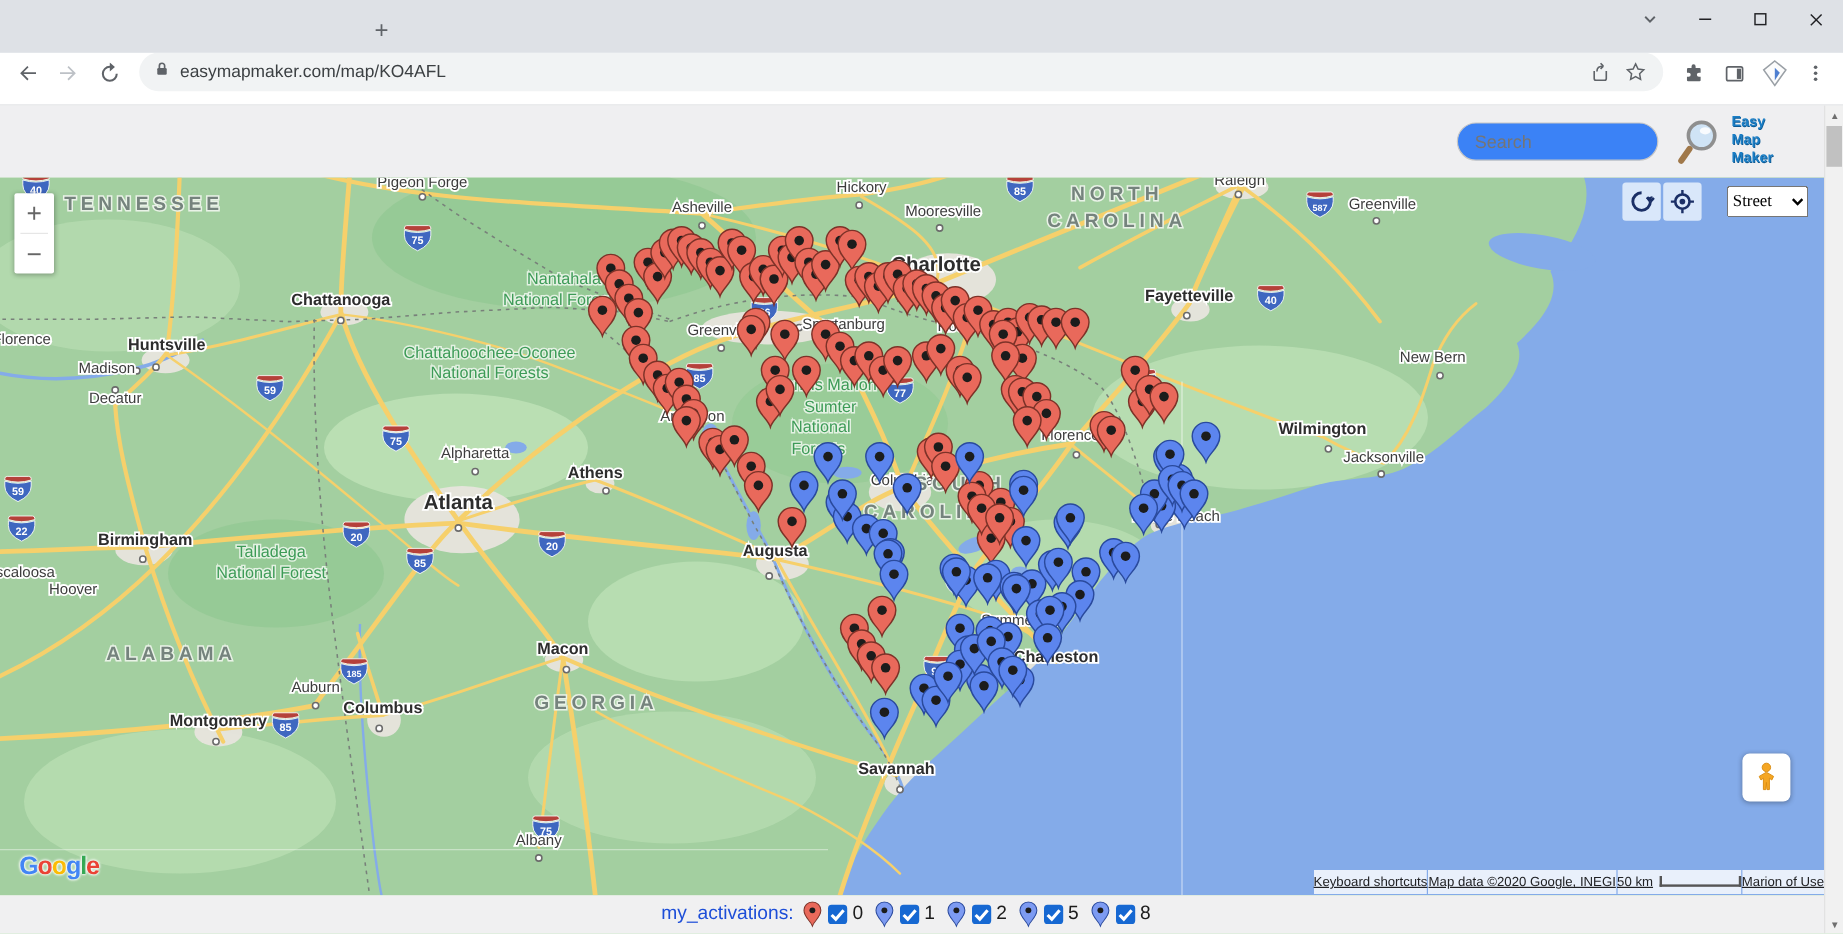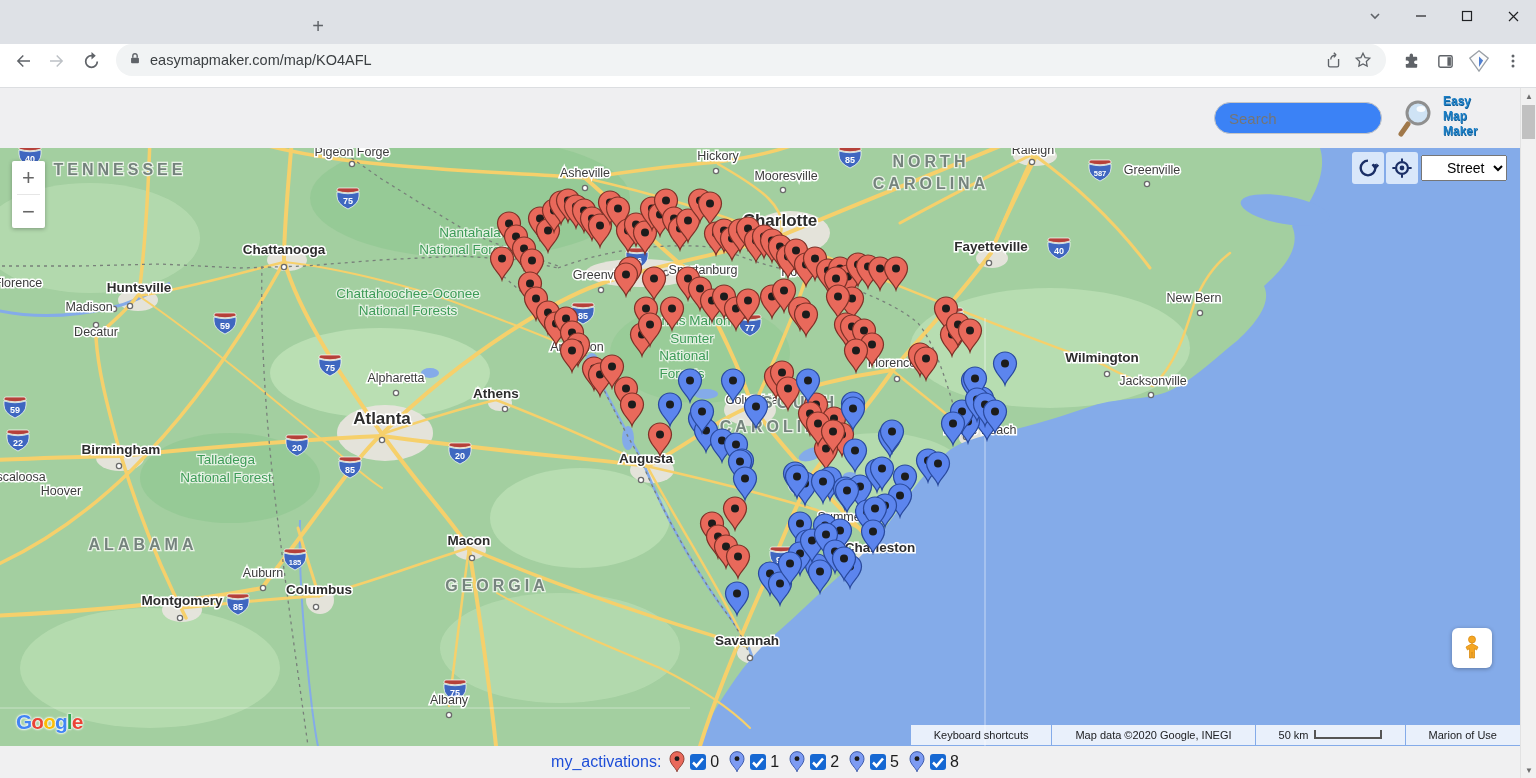--- a/index.html
+++ b/index.html
@@ -29,24 +29,24 @@
   .emm-logo span{display:block;}
   
   .map{position:relative;width:1520px;height:598px;background:#a3cfa0;overflow:hidden;}
   .map svg.base{position:absolute;left:0;top:0;}
   .zoomctl{position:absolute;left:12px;top:13px;width:33px;background:#fff;border-radius:2px;box-shadow:0 1px 4px rgba(0,0,0,.3);z-index:5;}
   .zoomctl .zbtn{height:33px;display:flex;align-items:center;justify-content:center;font-size:22px;color:#666;cursor:pointer;}
   .zoomctl .zdiv{height:1px;background:#e6e6e6;margin:0 5px;}
   .map-tr{position:absolute;right:102px;top:4px;display:flex;gap:2px;z-index:5;}
   .mapbtn{width:32px;height:32px;background:#d9e7fa;border-radius:3px;display:flex;align-items:center;justify-content:center;cursor:pointer;}
   .maptype{position:absolute;right:13px;top:7px;z-index:5;}
-  .maptype select{width:86px;height:26px;font-size:14px;font-family:Liberation Sans, sans-serif;padding-left:21px;}
+  .maptype select{width:68px;height:26px;font-size:14px;font-family:Liberation Serif, serif;}
   .glogo{position:absolute;left:16px;bottom:12px;font-size:21px;font-weight:bold;letter-spacing:-1px;z-index:5;text-shadow:0 0 2px #fff,0 0 2px #fff,0 0 3px #fff;cursor:pointer;}
   .attr{position:absolute;right:0;bottom:1px;display:flex;font-size:11px;color:#202124;z-index:5;}
-  .attr>*{background:rgba(255,255,255,.82);padding:4px 23px;margin-left:1px;white-space:nowrap;display:flex;align-items:center;gap:5px;}
+  .attr>*{background:rgba(255,255,255,.82);padding:4px 0;margin-left:1px;white-space:nowrap;display:flex;align-items:center;gap:5px;text-decoration:underline;}
   .scalebar{width:64px;height:7px;border-left:2px solid #555;border-right:2px solid #555;border-bottom:2px solid #555;margin-bottom:2px;}
   .pegman{position:absolute;right:28px;bottom:78px;width:40px;height:40px;background:#fff;border-radius:6px;box-shadow:0 1px 4px rgba(0,0,0,.3);display:flex;align-items:center;justify-content:center;cursor:pointer;z-index:5;}
   
   .legend{height:32px;background:#f0f0f1;display:flex;align-items:center;justify-content:center;width:1520px;}
   .legend-title{font-size:16px;color:#1d4ed8;margin-right:8px;}
   .leg-item{display:flex;align-items:center;margin-right:10px;}
   .leg-item svg{margin-right:5px;}
   .cb{width:16px;height:16px;background:#1668d2;border-radius:3px;margin-right:4px;cursor:pointer;flex:none;}
   .leg-label{font-size:16px;color:#1c1c1c;}
   

